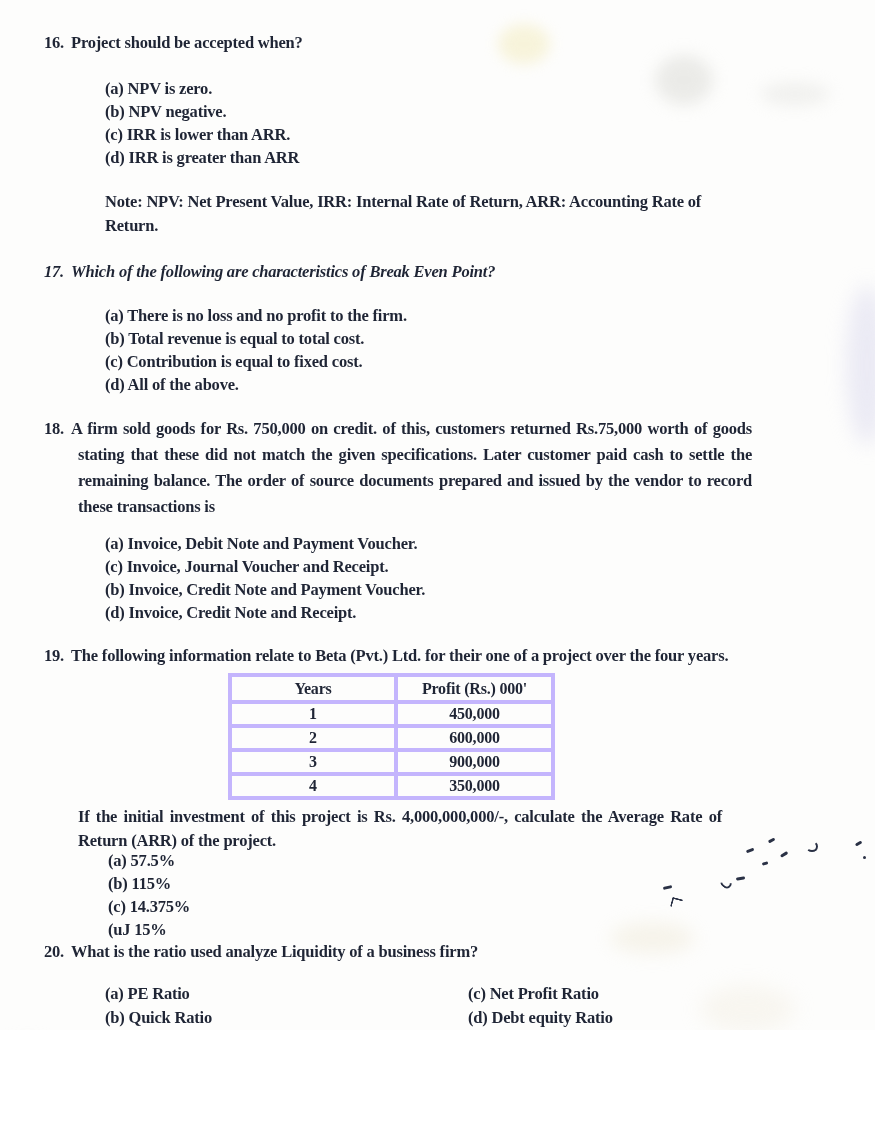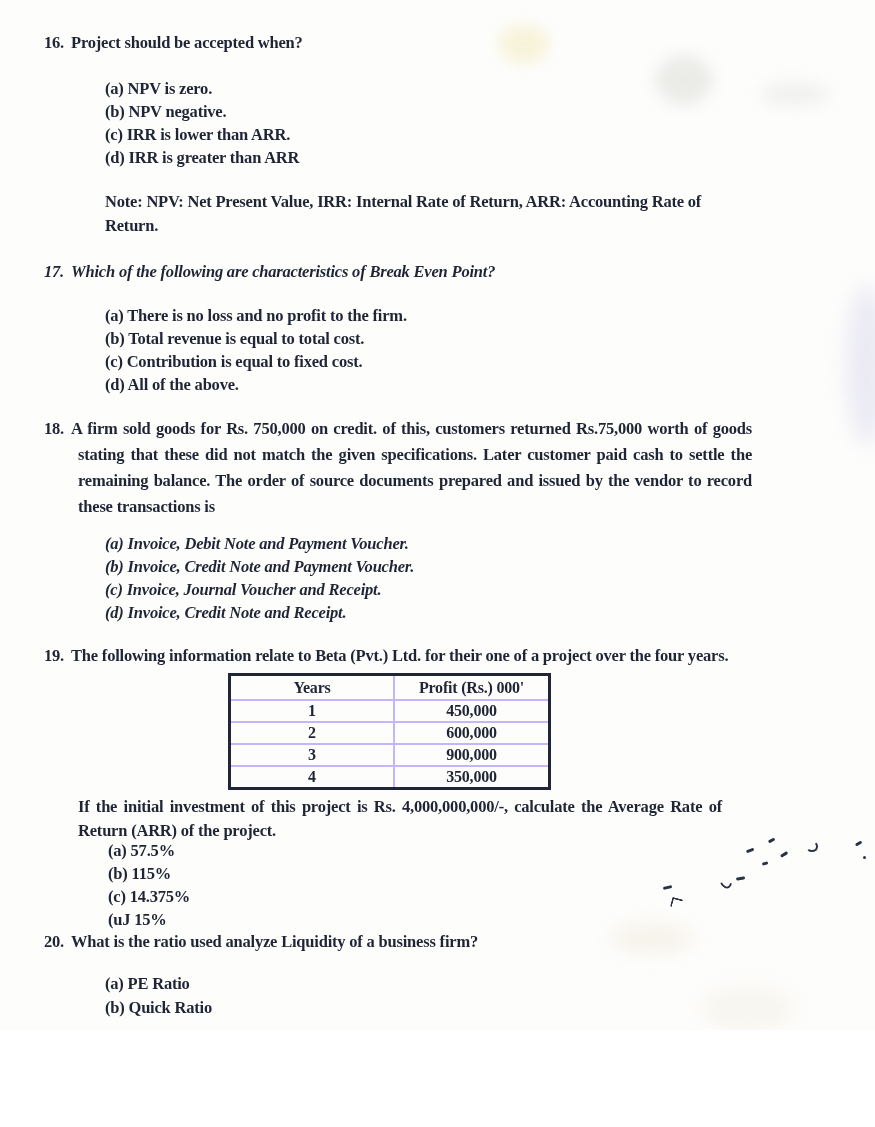--- a/index.html
+++ b/index.html
@@ -21,25 +21,25 @@
     line-height:26px;text-align:justify;
   }
   .qnum{margin-right:7px;}
   .opts{margin-left:105px;line-height:23px;}
   .opt{white-space:nowrap;}
   .opts16{margin-top:21px;}
   .note{margin:21px 0 0 105px;width:625px;line-height:24px;}
   .q17{margin-top:21px;font-style:italic;}
   .opts17{margin-top:19px;}
   .q18{margin-top:20px;}
-  .opts18{margin-top:12px;font-style:italic;}
+  .opts18{margin-top:12px;}
   .q19{margin-top:19px;width:680px;}
   .ptable{border-collapse:collapse;margin:4px 0 0 228px;font-size:16px;border:3px solid #20263a;}
   .ptable th,.ptable td{
-    border:2px solid #c4b5fd;text-align:center;font-weight:700;
+    border:4px solid #c4b5fd;text-align:center;font-weight:700;
     padding:0;height:20px;line-height:20px;
   }
   .ptable th{height:23px;line-height:23px;}
   .col-years{width:162px;}
   .col-profit{width:153px;}
   .cont{margin:5px 0 0 78px;width:644px;line-height:24px;text-align:justify;}
   .arr{margin:-4px 0 0 108px;line-height:23px;}
   .q20{margin-top:-2px;}
   .q20cols{display:flex;margin:17px 0 0 105px;line-height:24px;}
   .colL{width:363px;}
@@ -92,22 +92,22 @@
     <div class="opts opts17">
       <div class="opt">(a) There is no loss and no profit to the firm.</div>
       <div class="opt">(b) Total revenue is equal to total cost.</div>
       <div class="opt">(c) Contribution is equal to fixed cost.</div>
       <div class="opt">(d) All of the above.</div>
     </div>
 
     <div class="question q18"><span class="qnum">18.</span><span class="qtext">A firm sold goods for Rs. 750,000 on credit. of this, customers returned Rs.75,000 worth of goods stating that these did not match the given specifications. Later customer paid cash to settle the remaining balance. The order of source documents prepared and issued by the vendor to record these transactions is</span></div>
     <div class="opts opts18">
       <div class="opt">(a) Invoice, Debit Note and Payment Voucher.</div>
+      <div class="opt">(c) Invoice, Journal Voucher and Receipt.</div>
       <div class="opt">(b) Invoice, Credit Note and Payment Voucher.</div>
-      <div class="opt">(c) Invoice, Journal Voucher and Receipt.</div>
       <div class="opt">(d) Invoice, Credit Note and Receipt.</div>
     </div>
 
     <div class="question q19"><span class="qnum">19.</span><span class="qtext">The following information relate to Beta (Pvt.) Ltd. for their one of a project over the four years.</span></div>
 
     <table class="ptable">
       <thead>
         <tr>
           <th class="col-years">Years</th>
           <th class="col-profit">Profit (Rs.) 000'</th>
@@ -140,20 +140,24 @@
       <div class="opt">(c) 14.375%</div>
       <div class="opt">(uJ 15%</div>
     </div>
 
     <div class="question q20"><span class="qnum">20.</span><span class="qtext">What is the ratio used analyze Liquidity of a business firm?</span></div>
     <div class="q20cols">
       <div class="colL">
         <div class="opt">(a) PE Ratio</div>
         <div class="opt">(b) Quick Ratio</div>
       </div>
+      <div class="colR">
+        <div class="opt">(c) Net Profit Ratio</div>
+        <div class="opt">(d) Debt equity Ratio</div>
+      </div>
     </div>
 
     <div class="endsec">~ End of Section - I ~</div>
     <div class="pagenum">Page 5 of 8</div>
 
   </main>
 
   <div class="pm dash" style="left:746px;top:849px;width:8px;transform:rotate(-20deg);"></div>
   <div class="pm dash" style="left:768px;top:839px;width:7px;transform:rotate(-28deg);"></div>
   <div class="pm dash" style="left:780px;top:853px;width:8px;transform:rotate(-32deg);"></div>

